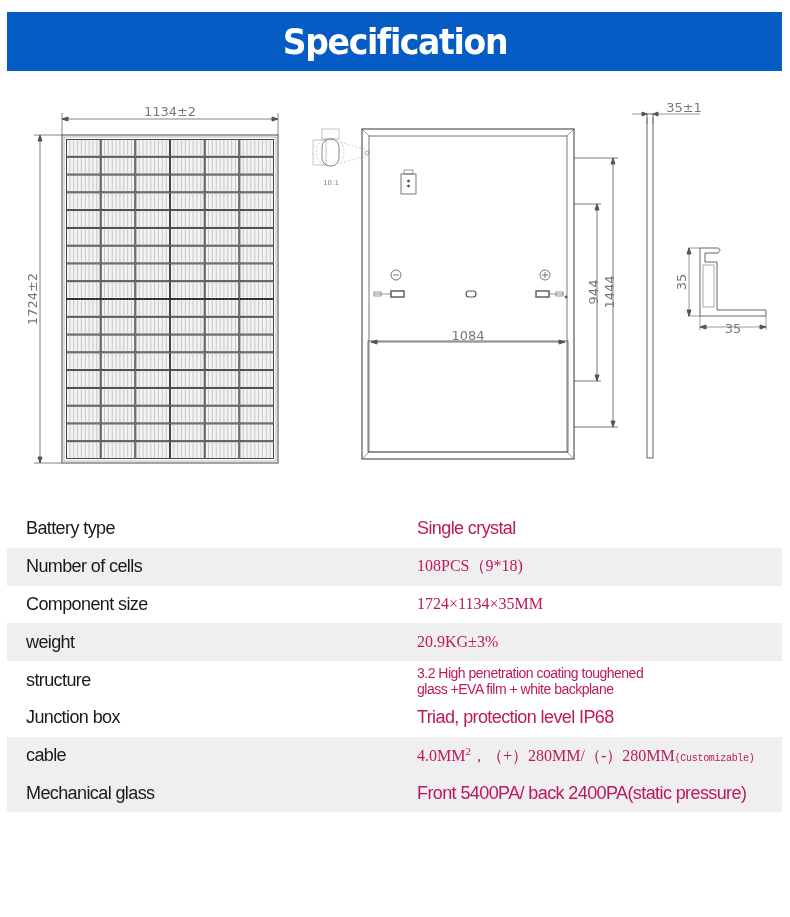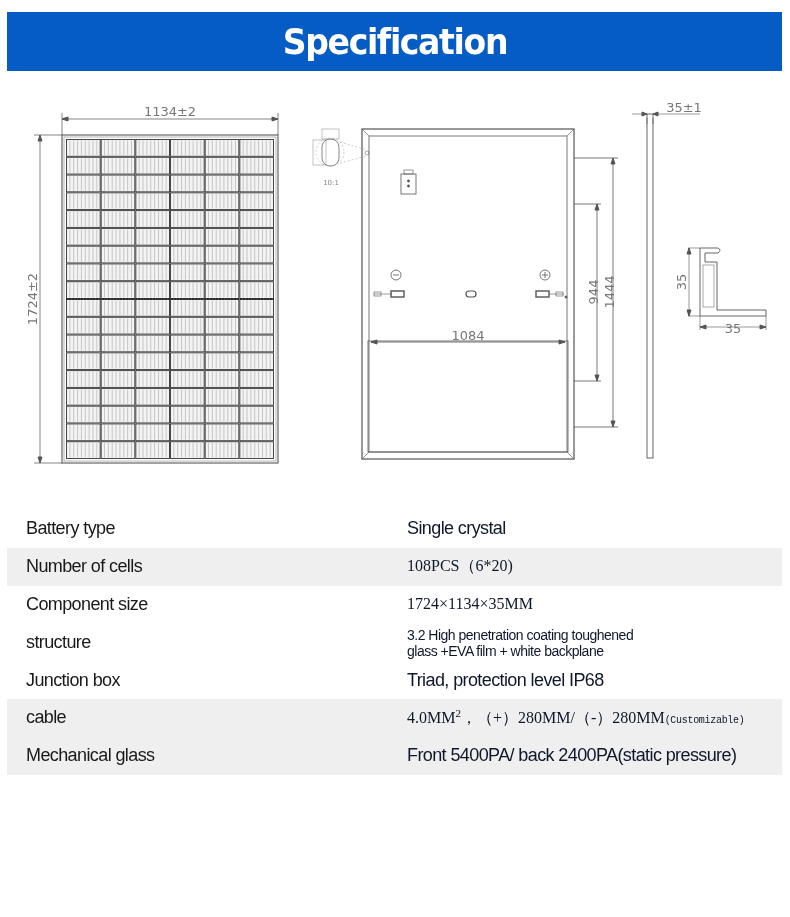--- a/index.html
+++ b/index.html
@@ -21,22 +21,22 @@
   .dim-small { font-family: "DejaVu Sans", sans-serif; fill: #888; font-size: 7px; }
 
   .spec-table { position: absolute; left: 7px; top: 510px; width: 775px; }
   .spec-row { position: relative; height: 37.8px; display: flex; align-items: center; }
   .spec-row.shaded { background: #efefef; }
   .spec-label {
     position: absolute; left: 19px; font-size: 18px; letter-spacing: -0.6px;
     font-family: Liberation Sans, sans-serif; color: #1a1a1a;
   }
   .spec-value {
-    position: absolute; left: 400px; font-size: 18px; letter-spacing: -0.6px;
-    font-family: "Liberation Sans", sans-serif; color: #0f172a; white-space: nowrap;
+    position: absolute; left: 410px; font-size: 18px; letter-spacing: -0.6px;
+    font-family: "Liberation Sans", sans-serif; color: #be185d; white-space: nowrap;
   }
   .spec-value.mono { font-family: "Liberation Serif", serif; font-size: 16px; letter-spacing: 0; }
   .spec-value.two-line { font-size: 14px; line-height: 16px; letter-spacing: -0.5px; top: 4px; }
   .spec-value .sup { font-size: 11px; vertical-align: 6px; }
   .spec-value .note { font-size: 10px; font-family: Liberation Mono, monospace; letter-spacing: -0.3px; }
 </style>
 </head>
 <body>
 
 <div class="banner">
@@ -1128,25 +1128,29 @@
   </svg>
 </div>
 
 <div class="spec-table" id="spec-table">
     <div class="spec-row">
       <span class="spec-label">Battery type</span>
       <span class="spec-value">Single crystal</span>
     </div>
     <div class="spec-row shaded">
       <span class="spec-label">Number of cells</span>
-      <span class="spec-value mono">108PCS（6*20)</span>
+      <span class="spec-value mono">108PCS（9*18)</span>
     </div>
     <div class="spec-row">
       <span class="spec-label">Component size</span>
       <span class="spec-value mono">1724×1134×35MM</span>
+    </div>
+    <div class="spec-row shaded">
+      <span class="spec-label">weight</span>
+      <span class="spec-value mono">20.9KG±3%</span>
     </div>
     <div class="spec-row">
       <span class="spec-label">structure</span>
       <span class="spec-value two-line">
         <div>3.2 High penetration coating toughened</div>
         <div>glass +EVA film + white backplane</div>
       </span>
     </div>
     <div class="spec-row">
       <span class="spec-label">Junction box</span>

